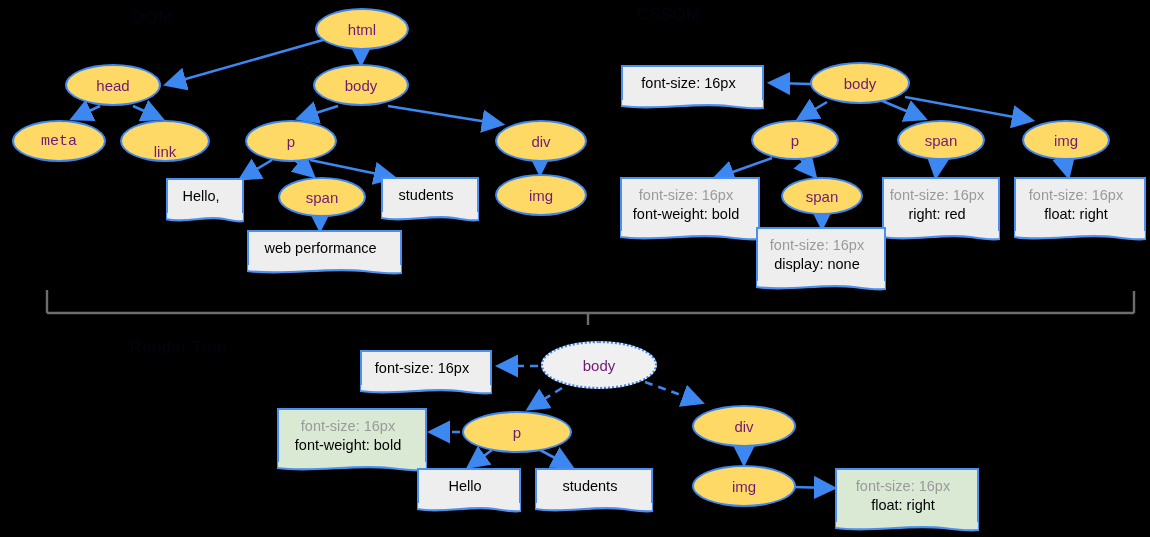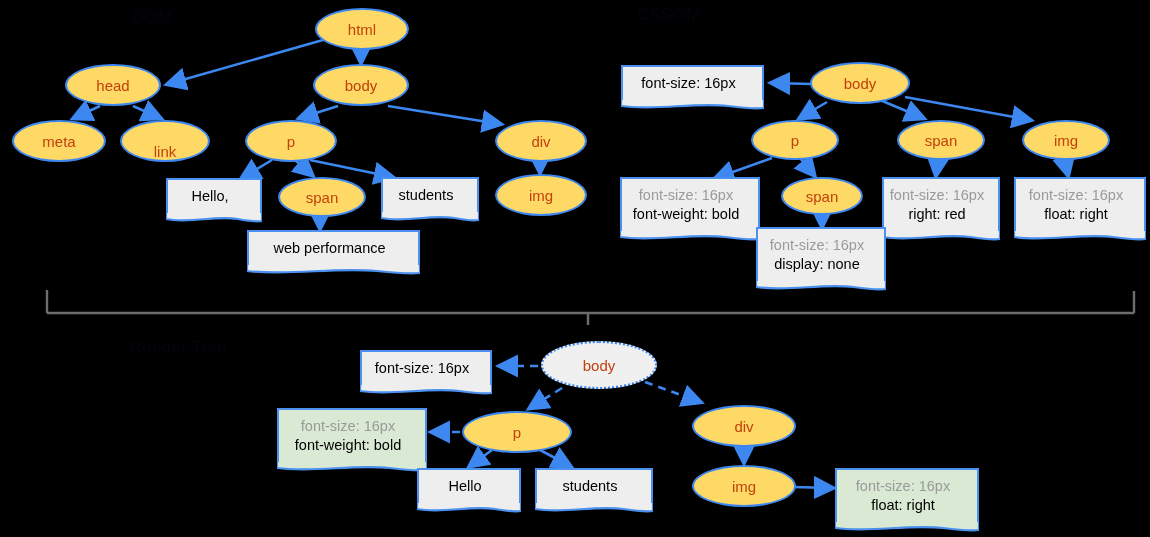--- a/index.html
+++ b/index.html
@@ -5,21 +5,21 @@
   html,body{margin:0;padding:0;background:#000;}
   body{width:1150px;height:537px;position:relative;overflow:hidden;
        font-family:"Liberation Sans","DejaVu Sans",sans-serif;}
   #stage{position:absolute;inset:0;width:1150px;height:537px;}
   svg#wires{position:absolute;left:0;top:0;width:1150px;height:537px;pointer-events:none;}
 
   .title{position:absolute;font-size:17px;font-weight:400;color:#04040f;letter-spacing:.2px;white-space:nowrap;}
 
   .node{position:absolute;display:flex;align-items:center;justify-content:center;
         border-radius:50%;background:#ffd966;border:2px solid #3c87f0;
-        color:#c2410c;font-size:15px;box-sizing:border-box;}
+        color:#701a75;font-size:15px;box-sizing:border-box;}
   .node.ghost{background:#f0f0f0;border:2px dotted #3c87f0;}
 
   .note{position:absolute;box-sizing:border-box;background:#eeeeee;
         border:2px solid #4a90f0;border-bottom:none;color:#000;font-size:14.5px;
         padding:7px 10px 9px 2px;text-align:center;line-height:1.32;}
   .note.green{background:#d9e9d3;}
   .note .inherit{color:#9a9a9a;display:block;}
   .note .own{color:#000;display:block;}
   .note .wave{position:absolute;left:-2px;right:-2px;bottom:-9px;height:11px;}
   .note .wave svg{display:block;width:100%;height:11px;}
@@ -87,59 +87,59 @@
   <div id="layers">
       <div class="node" style="left: 315px; top: 8px; width: 94px; height: 42px;">
         <span>html</span>
       </div>
       <div class="node" style="left: 65px; top: 64px; width: 96px; height: 42px; align-items: center;">
         <span>head</span>
       </div>
       <div class="node" style="left: 313px; top: 64px; width: 96px; height: 42px;">
         <span>body</span>
       </div>
-      <div class="node" style="left: 12px; top: 120px; width: 94px; height: 42px;">
+      <div class="node" style="left: 12px; top: 120px; width: 94px; height: 42px; font-family: Liberation Mono, monospace;">
         <span>meta</span>
       </div>
       <div class="node" style="left: 120px; top: 120px; width: 90px; height: 42px; align-items: flex-end;">
         <span>link</span>
       </div>
       <div class="node" style="left: 245px; top: 120px; width: 92px; height: 42px;">
         <span>p</span>
       </div>
       <div class="node" style="left: 495px; top: 120px; width: 92px; height: 42px;">
         <span>div</span>
       </div>
       <div class="node" style="left: 278px; top: 177px; width: 88px; height: 40px;">
         <span>span</span>
       </div>
       <div class="node" style="left: 495px; top: 174px; width: 92px; height: 42px;">
         <span>img</span>
       </div>
-      <div class="note" style="left: 166px; top: 178px; width: 96px; min-height: 36px; text-align: center;">
+      <div class="note" style="left: 166px; top: 178px; width: 78px; min-height: 36px; text-align: center;">
         <span class="own">Hello,</span>
         <span class="wave">
           <svg viewBox="0 0 100 11" preserveAspectRatio="none">
             <path d="M0,0 L0,6 C25,11 50,2 75,6 C86,8 94,9 100,8 L100,0 Z" fill="#eeeeee" stroke="none"></path>
             <path d="M0,6 C25,11 50,2 75,6 C86,8 94,9 100,8" fill="none" stroke="#4a90f0" stroke-width="2.2" vector-effect="non-scaling-stroke"></path>
             <path d="M0,0 L0,6 M100,0 L100,8" stroke="#4a90f0" stroke-width="2.2" fill="none" vector-effect="non-scaling-stroke"></path>
           </svg>
         </span>
       </div>
       <div class="note" style="left: 381px; top: 177px; width: 98px; min-height: 36px;">
         <span class="own">students</span>
         <span class="wave">
           <svg viewBox="0 0 100 11" preserveAspectRatio="none">
             <path d="M0,0 L0,6 C25,11 50,2 75,6 C86,8 94,9 100,8 L100,0 Z" fill="#eeeeee" stroke="none"></path>
             <path d="M0,6 C25,11 50,2 75,6 C86,8 94,9 100,8" fill="none" stroke="#4a90f0" stroke-width="2.2" vector-effect="non-scaling-stroke"></path>
             <path d="M0,0 L0,6 M100,0 L100,8" stroke="#4a90f0" stroke-width="2.2" fill="none" vector-effect="non-scaling-stroke"></path>
           </svg>
         </span>
       </div>
-      <div class="note" style="left: 247px; top: 230px; width: 173px; min-height: 36px;">
+      <div class="note" style="left: 247px; top: 230px; width: 155px; min-height: 36px;">
         <span class="own">web performance</span>
         <span class="wave">
           <svg viewBox="0 0 100 11" preserveAspectRatio="none">
             <path d="M0,0 L0,6 C25,11 50,2 75,6 C86,8 94,9 100,8 L100,0 Z" fill="#eeeeee" stroke="none"></path>
             <path d="M0,6 C25,11 50,2 75,6 C86,8 94,9 100,8" fill="none" stroke="#4a90f0" stroke-width="2.2" vector-effect="non-scaling-stroke"></path>
             <path d="M0,0 L0,6 M100,0 L100,8" stroke="#4a90f0" stroke-width="2.2" fill="none" vector-effect="non-scaling-stroke"></path>
           </svg>
         </span>
       </div>
       <div class="node" style="left: 810px; top: 62px; width: 100px; height: 42px;">

